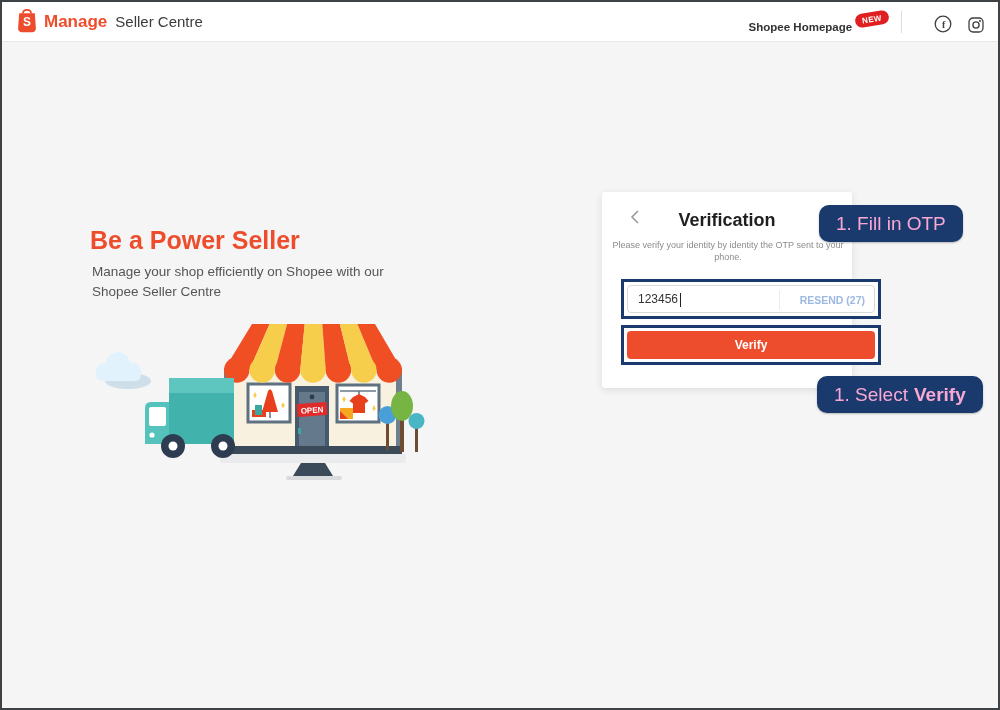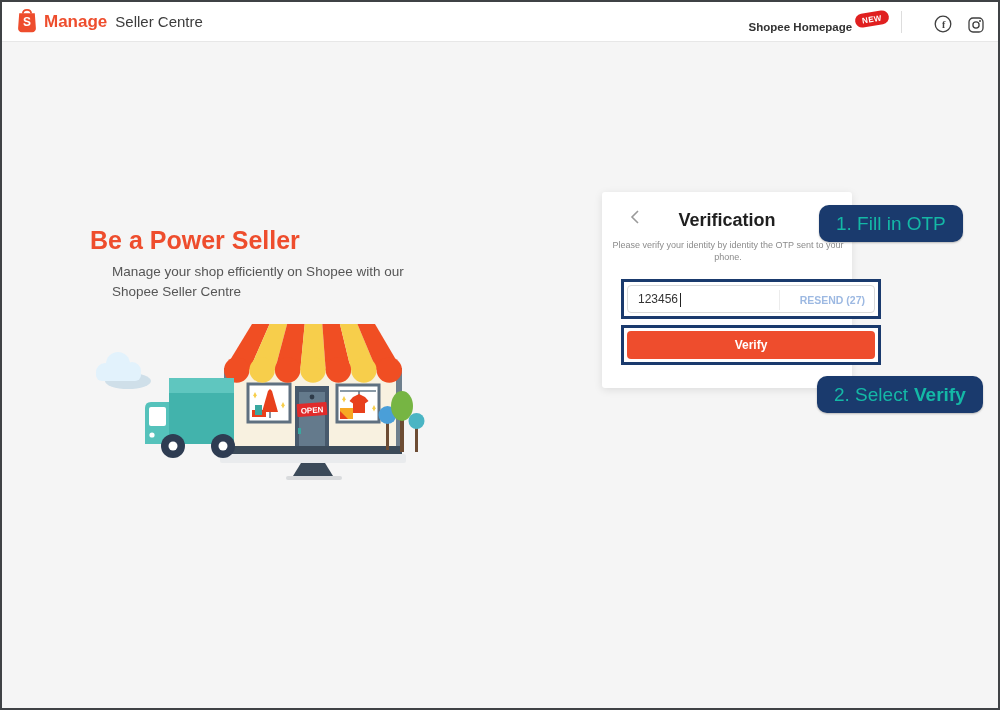--- a/index.html
+++ b/index.html
@@ -21,21 +21,21 @@
                transform:rotate(-9deg); position:relative; top:-7px; margin-left:3px;
                letter-spacing:.4px; }
   .hdr-divider { width:1px; height:22px; background:#ddd; margin:0 16px 0 12px; }
   .social-icon { display:inline-flex; align-items:center; justify-content:center;
                  margin-left:16px; cursor:pointer; }
 
   
   .hero-title { position:absolute; left:88px; top:224px; font-size:25px; font-weight:bold;
                 color:#ee4d2d; }
   .hero-desc { position:absolute; left:90px; top:260px; width:305px; font-size:13.5px;
-               color:#565656; line-height:1.45;margin-left:20px; }
+               color:#565656; line-height:1.45; }
   .illustration { position:absolute; left:80px; top:316px; }
 
   
   .card { position:absolute; left:600px; top:190px; width:250px; height:196px;
           background:#fff; border-radius:3px; box-shadow:0 2px 8px rgba(0,0,0,.10); }
   .back-btn { position:absolute; left:28px; top:16px; width:14px; height:18px;
               cursor:pointer; display:flex; align-items:center; }
   .card-title { text-align:center; padding-top:18px; font-size:18px; font-weight:bold;
                 color:#1f1f1f; }
   .instruction { width:252px; margin:9px auto 0; text-align:center; font-size:9px;
@@ -51,21 +51,21 @@
                font-family:"Liberation Sans", sans-serif; }
   .caret { position:absolute; left:52px; top:7px; width:1px; height:14px; background:#222; }
   .resend { position:absolute; right:9px; top:4px; font-size:10.5px; font-weight:bold;
             color:#9db9e2; padding-left:20px; border-left:1px solid #ececec;
             line-height:20px; cursor:pointer; }
   .verify-btn { width:248px; height:28px; background:#ee4d2d; border:none; border-radius:4px;
                 color:#fff; font-size:12px; font-weight:bold; cursor:pointer;
                 font-family:"Liberation Sans", sans-serif; }
 
   
-  .pill { position:absolute; background:#1a3a6d; color:#14b8a6; height:37px; border-radius:10px;
+  .pill { position:absolute; background:#1a3a6d; color:#f9a8d4; height:37px; border-radius:10px;
           display:flex; align-items:center; padding:0 17px; font-size:19px;
           box-shadow:0 1px 2px rgba(0,0,0,.25); white-space:nowrap; }
   .pill-1 { left:817px; top:203px; }
   .pill-2 { left:815px; top:374px; }
   .pill .bold { font-weight:bold; margin-left:6px; }
 </style>
 </head>
 <body>
 
 <div class="page">
@@ -216,17 +216,17 @@
 
     <div class="anno-box anno-verify">
       <button class="verify-btn">Verify</button>
     </div>
   </div>
 
   <div class="pill pill-1">
     <span>1. Fill in OTP</span>
   </div>
   <div class="pill pill-2">
-    <span>2. Select</span>
+    <span>1. Select</span>
     <span class="bold">Verify</span>
   </div>
 
 </div>
 
 </body></html>

